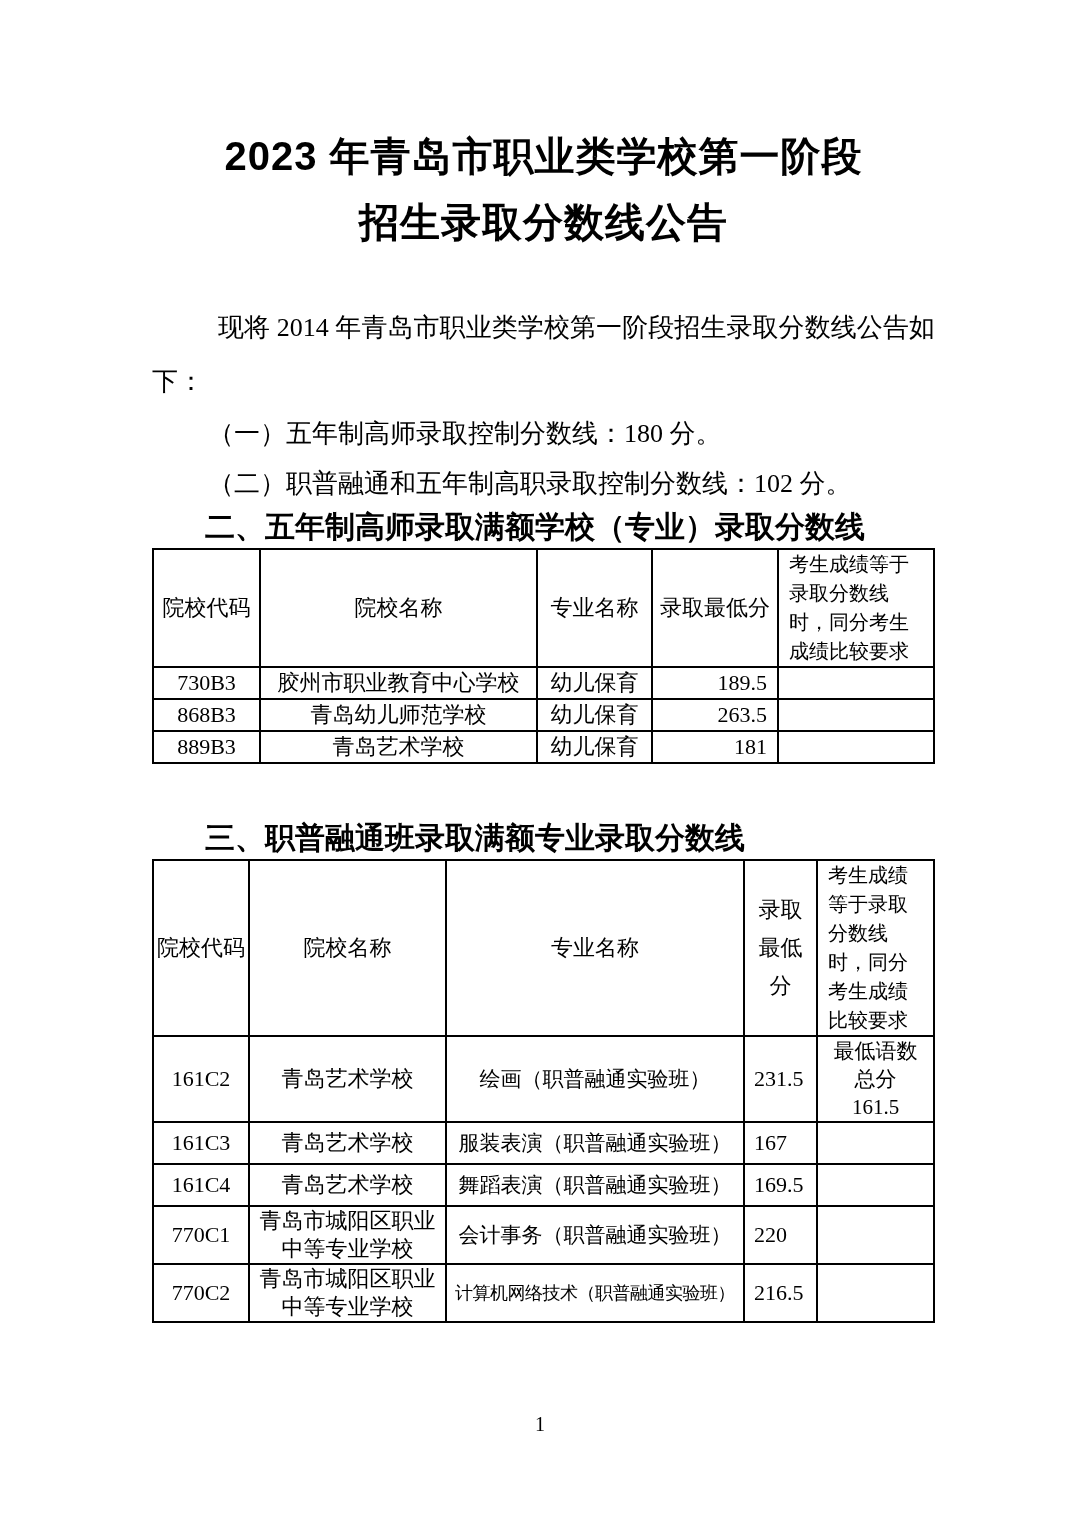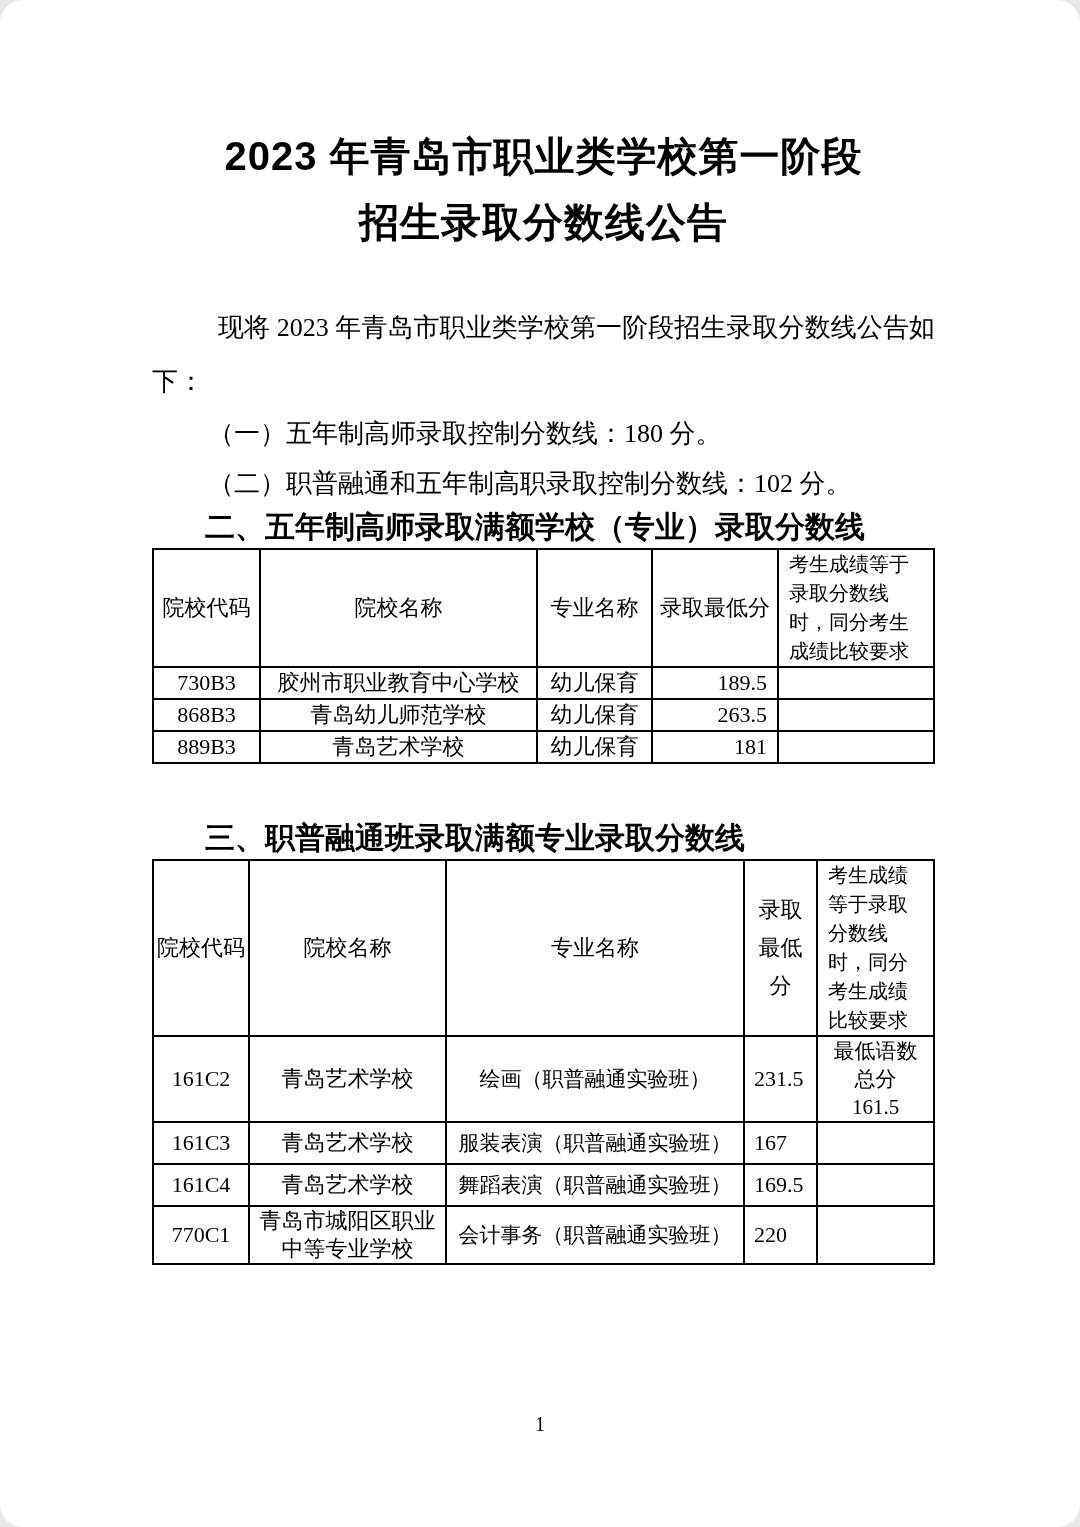--- a/index.html
+++ b/index.html
@@ -4,21 +4,20 @@
 <style>
   html,body { margin:0; padding:0; background:#e8e8e8; }
   .page {
     position:relative;
     width:1080px; height:1527px;
     margin:0 auto;
     background:#ffffff;
     color:#000000;
     overflow:hidden;
     font-family:"Liberation Serif","DejaVu Serif",serif;
-    border-radius:23px;
   }
   .content { width:783px; margin-left:152px; }
 
   .doc-title {
     margin-top:123px;
     text-align:center;
     font-family:"Liberation Sans","DejaVu Sans",sans-serif;
     font-weight:bold;
     font-size:40px;
     line-height:66px;
@@ -113,21 +112,21 @@
 <body>
 
 <div class="page">
   <div class="content">
 
     <div class="doc-title">
       <div>2023 年青岛市职业类学校第一阶段</div>
       <div>招生录取分数线公告</div>
     </div>
 
-    <p class="intro">现将 2023 年青岛市职业类学校第一阶段招生录取分数线公告如下：</p>
+    <p class="intro">现将 2014 年青岛市职业类学校第一阶段招生录取分数线公告如下：</p>
 
     <div class="item">（一）五年制高师录取控制分数线：180 分。</div>
     <div class="item">（二）职普融通和五年制高职录取控制分数线：102 分。</div>
 
     <div class="h-two">二、五年制高师录取满额学校（专业）录取分数线</div>
 
     <table class="t t1">
       <colgroup>
         <col style="width:107px">
           <col style="width:277px">
@@ -210,19 +209,26 @@
         <td class="score">169.5</td>
         <td class="remark"></td>
       </tr>
       <tr class="r3">
         <td class="code">770C1</td>
         <td class="school">青岛市城阳区职业中等专业学校</td>
         <td class="spec">会计事务（职普融通实验班）</td>
         <td class="score">220</td>
         <td class="remark"></td>
       </tr>
+      <tr class="r4">
+        <td class="code">770C2</td>
+        <td class="school">青岛市城阳区职业中等专业学校</td>
+        <td class="spec compact">计算机网络技术（职普融通实验班）</td>
+        <td class="score">216.5</td>
+        <td class="remark"></td>
+      </tr>
     </tbody>
       </table>
 
   </div>
 
   <div class="page-num">1</div>
 </div>
 
 </body></html>

